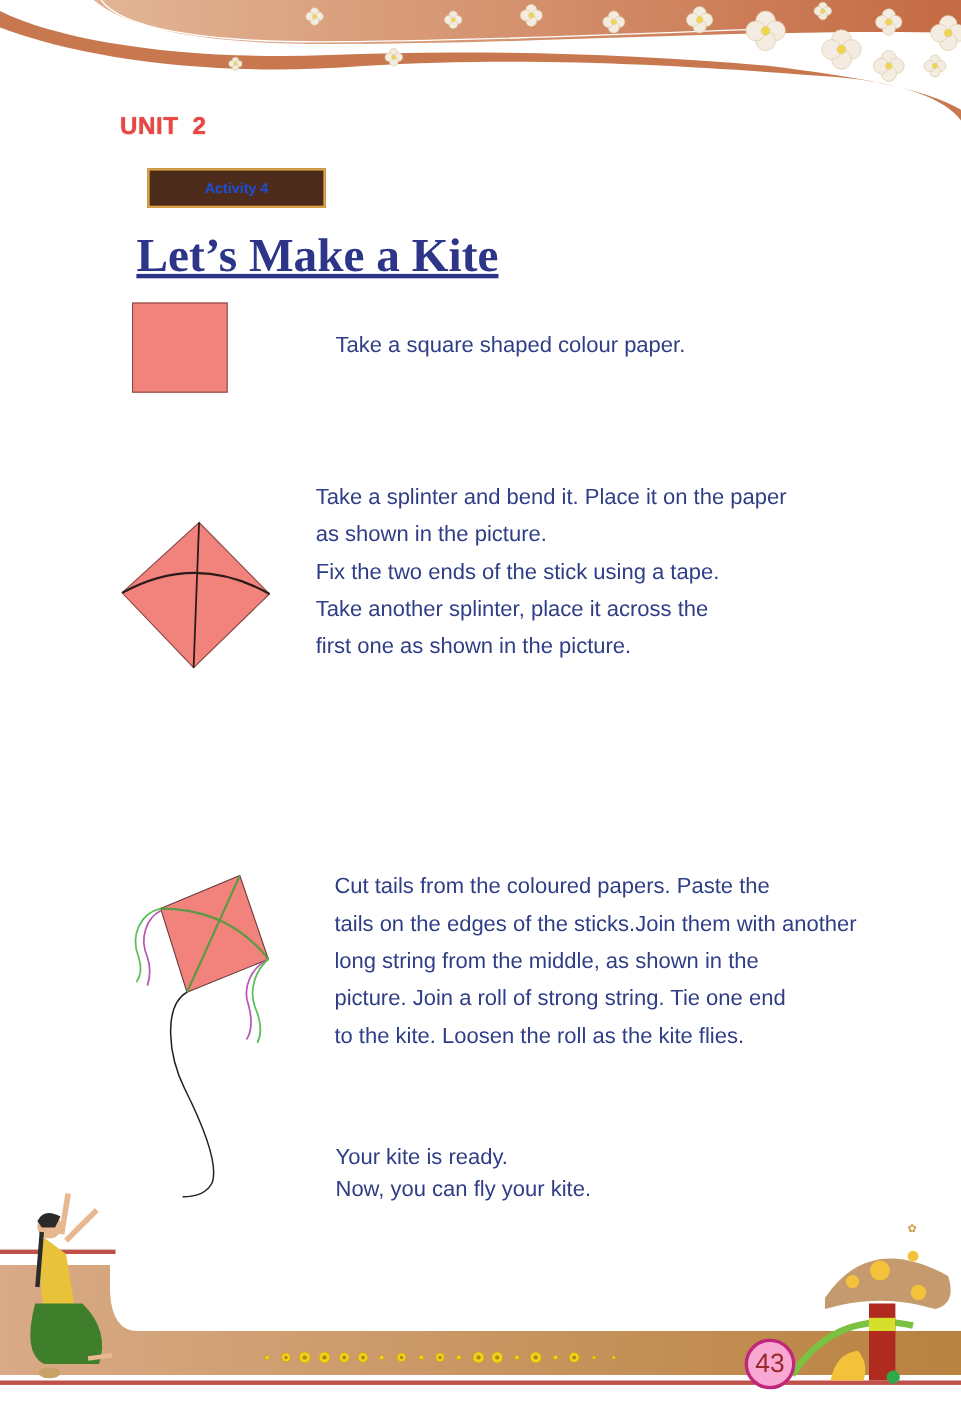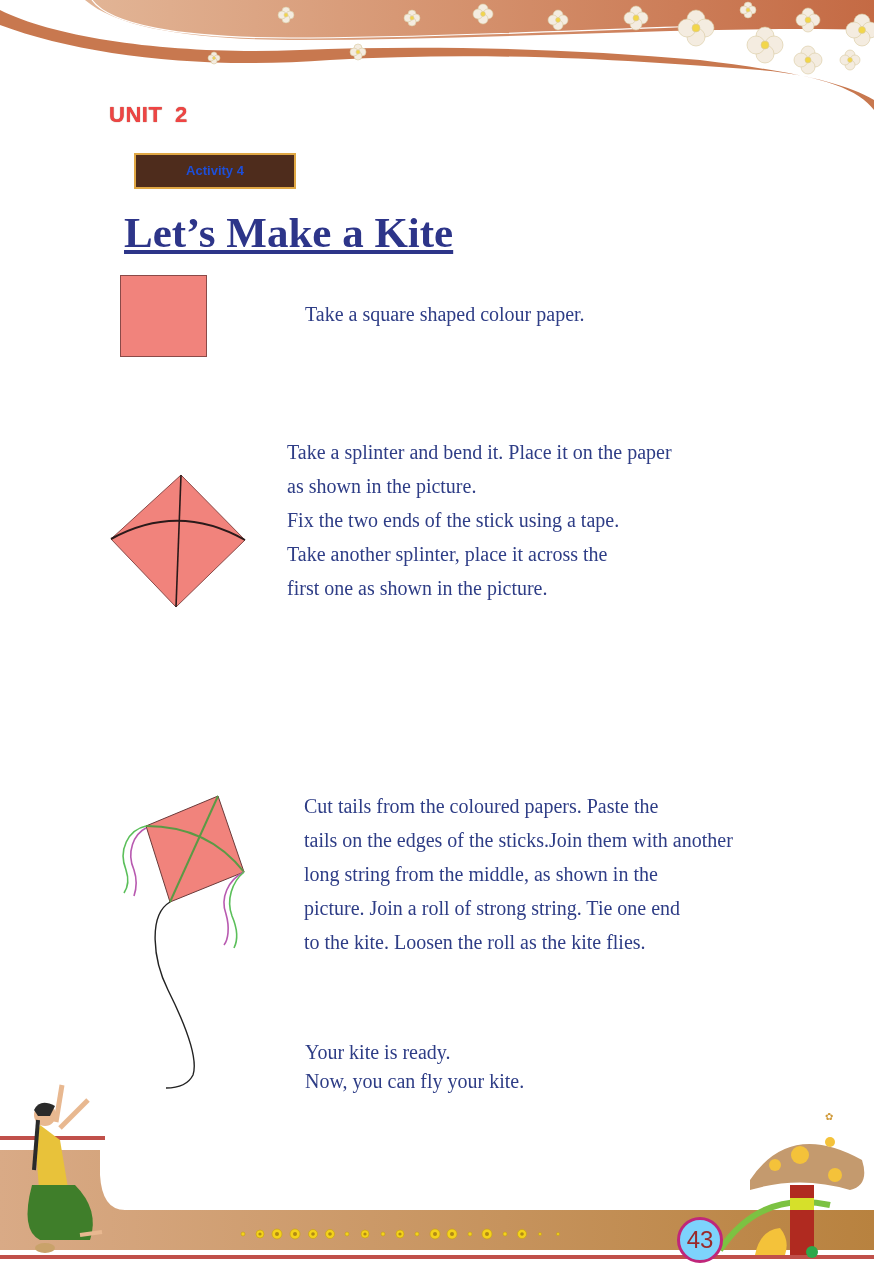--- a/index.html
+++ b/index.html
@@ -4,31 +4,31 @@
 <style>
   html, body { margin:0; padding:0; }
   body { width:874px; height:1280px; position:relative; overflow:hidden; background:#ffffff; font-family:"Liberation Sans", sans-serif; }
   .abs { position:absolute; }
   #header-art { left:0; top:0; width:874px; height:120px; }
   .unit { left:109px; top:102px; font-family:"Liberation Sans", sans-serif; font-weight:bold; font-size:22px; color:#ef4444; letter-spacing:0.5px; text-shadow:0 0 1px #8a4a2c; word-spacing:6px; }
   .activity { left:130px; top:149px; width:170px; height:44px; }
   .activity-box { position:absolute; left:4px; top:4px; width:162px; height:36px; background:#4e2c1c; border:2px solid #e0a845; box-sizing:border-box; }
   .activity-label { position:absolute; left:0; top:0; width:170px; height:44px; line-height:44px; text-align:center; color:#1d4ed8; font-weight:bold; font-size:13px; }
   .title { left:124px; top:208px; font-family:"Liberation Serif", serif; font-weight:bold; font-size:43px; color:#2d3589;text-decoration:underline; }
-  .step-text { font-size:20px; color:#2e3d86; line-height:34px;font-family:Liberation Serif, serif; }
+  .step-text { font-size:20px; color:#2e3d86; line-height:34px; }
   .step-text div { white-space:nowrap; }
   #square { left:120px; top:275px; width:87px; height:82px; background:#f1837c; border:1px solid #8a4a48; box-sizing:border-box; }
   #step1 { left:305px; top:297px; }
   #step2 { left:287px; top:435px; }
   #step3 { left:304px; top:789px; }
   #step4 { left:305px; top:1038px; line-height:29px; }
   #kite2 { left:108px; top:472px; }
   #kite3 { left:108px; top:790px; }
   #footer-art { left:0; top:1080px; width:874px; height:200px; }
-  .page-num { left:677px; top:1217px; width:46px; height:46px; border:3px solid #c0267a; border-radius:50%; background:#7dd3fc; box-sizing:border-box; text-align:center; line-height:40px; font-size:24px; color:#9a2a2a; }
+  .page-num { left:677px; top:1217px; width:46px; height:46px; border:3px solid #c0267a; border-radius:50%; background:#f9a8d4; box-sizing:border-box; text-align:center; line-height:40px; font-size:24px; color:#9a2a2a; }
 </style>
 </head>
 <body>
 
 <svg id="header-art" class="abs" viewBox="0 0 874 120" preserveAspectRatio="none">
   <defs>
     <linearGradient id="hg" x1="0" x2="1" y1="0" y2="0">
       <stop offset="0" stop-color="#e2b596"></stop>
       <stop offset="0.5" stop-color="#d4906c"></stop>
       <stop offset="1" stop-color="#c46a44"></stop>

